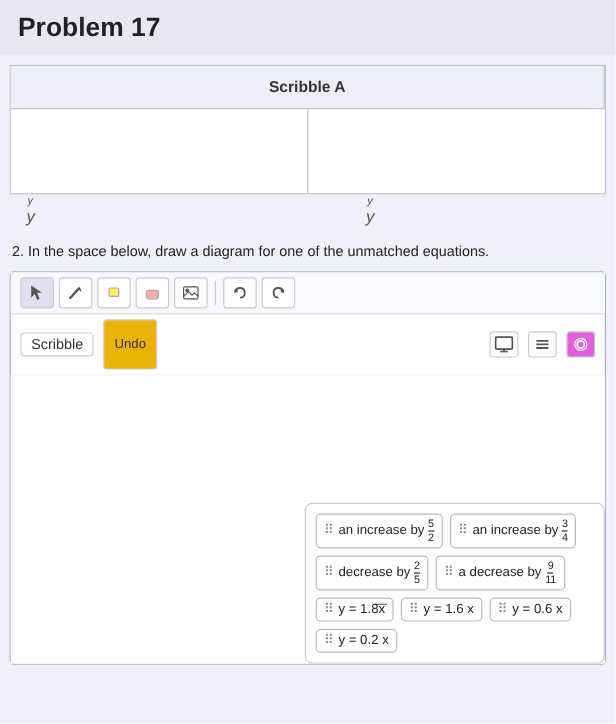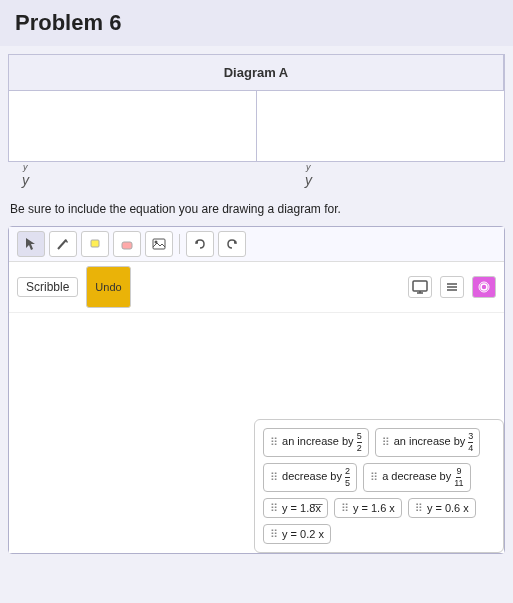--- a/index.html
+++ b/index.html
@@ -194,44 +194,44 @@
     .frac .num { border-bottom: 1px solid #333; padding-bottom: 1px; }
     .frac .den { padding-top: 1px; }
     .math-text {
       font-size: 11px;
     }
   </style>
 </head>
 <body>
 
 <div class="header">
-  <div class="problem-title">Problem 6</div>
+  <div class="problem-title">Problem 17</div>
 </div>
 
 <div class="diagrams-section">
   <div class="diagram-headers">
-    <div class="diagram-header">Diagram A</div>
+    <div class="diagram-header">Scribble A</div>
   </div>
   <div class="diagram-bodies">
     <div class="diagram-body">
     </div>
     <div class="diagram-body">
     </div>
   </div>
 </div>
 
 <div style="position:relative; height:28px; margin: 0 8px;">
   <span style="position:absolute; left:15px; top:0; font-size:9px; font-style:italic; color:#555;">y</span>
   <span style="position:absolute; left:14px; top:10px; font-size:14px; font-style:italic; color:#555;">y</span>
   <span style="position:absolute; left:298px; top:0; font-size:9px; font-style:italic; color:#555;">y</span>
   <span style="position:absolute; left:297px; top:10px; font-size:14px; font-style:italic; color:#555;">y</span>
 </div>
 
 <div class="instructions">
-  <div>Be sure to include the equation you are drawing a diagram for.</div>
+  <div>2. In the space below, draw a diagram for one of the unmatched equations.</div>
 </div>
 
 <div class="drawing-section">
 
   <div class="toolbar">
     <button class="toolbar-btn active" title="Select">
       <svg width="14" height="14" viewBox="0 0 14 14">
           <polygon points="2,1 2,11 5,8 7,13 9,12 7,7 11,7" fill="#555"></polygon>
         </svg>
     </button>

